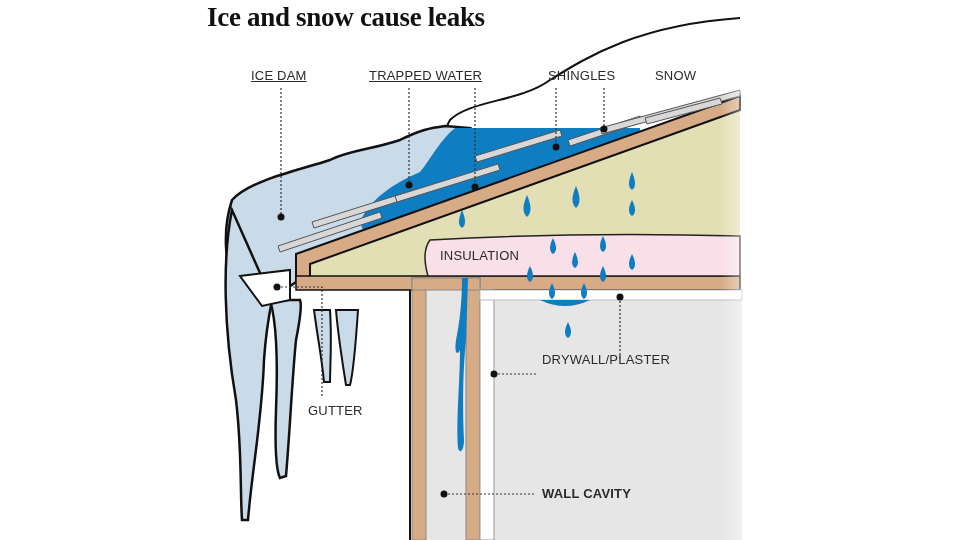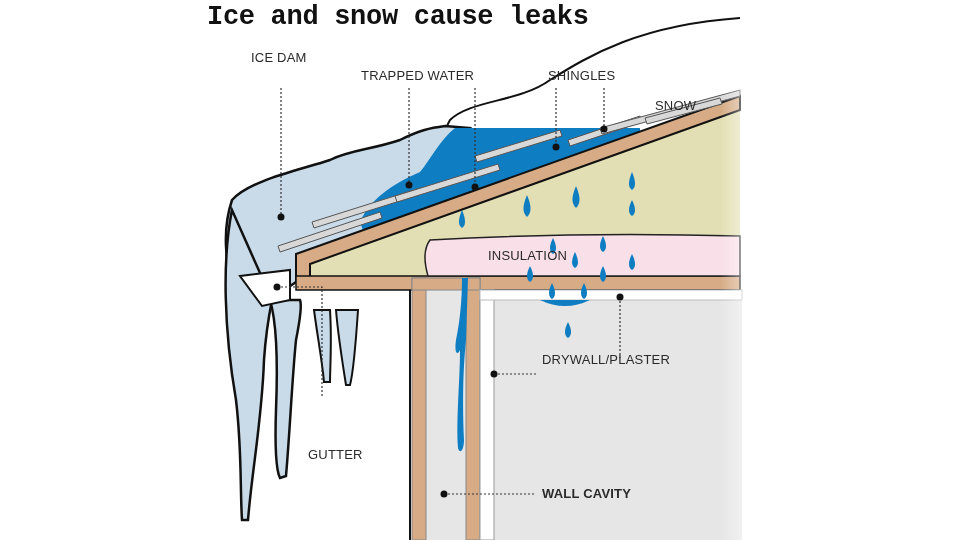--- a/index.html
+++ b/index.html
@@ -1,19 +1,19 @@
 <!DOCTYPE html>
 <html><head>
 <meta charset="utf-8">
 <style>
   html, body { margin: 0; padding: 0; background: #ffffff; }
   body { width: 960px; height: 540px; position: relative; overflow: hidden; font-family: "Liberation Sans", sans-serif; }
   .title {
     position: absolute; left: 207px; top: 2px;
-    font-family: Liberation Mono, monospace; font-weight: bold;
+    font-family: Liberation Serif, serif; font-weight: bold;
     font-size: 27px; color: #111111; letter-spacing: -0.3px;
   }
   svg.diagram { position: absolute; left: 0; top: 0; }
   .lbl {
     position: absolute; font-family: "Liberation Sans", sans-serif;
     font-size: 13px; color: #2a2a2a; letter-spacing: 0.2px; white-space: nowrap;
   }
   .fade {
     position: absolute; left: 720px; top: 80px; width: 60px; height: 460px;
     background: linear-gradient(to right, rgba(255,255,255,0), #ffffff 85%);
@@ -104,20 +104,20 @@
     <circle cx="604" cy="129" r="3.5"></circle>
     <circle cx="277" cy="287" r="3.5"></circle>
     <circle cx="620" cy="297" r="3.5"></circle>
     <circle cx="494" cy="374" r="3.5"></circle>
     <circle cx="444" cy="494" r="3.5"></circle>
   </g>
 </svg>
 
 <div class="fade"></div>
 
-<div class="lbl" style="left:251px; top:50px;">ICE DAM</div>
-<div class="lbl" style="left:361px; top:68px;">TRAPPED WATER</div>
+<div class="lbl" style="left:251px; top:68px;text-decoration:underline;">ICE DAM</div>
+<div class="lbl" style="left:369px; top:68px;text-decoration:underline;">TRAPPED WATER</div>
 <div class="lbl" style="left:548px; top:68px;text-align:center;">SHINGLES</div>
-<div class="lbl" style="left:655px; top:68px;margin-top:30px;">SNOW</div>
-<div class="lbl" style="left:440px; top:248px;margin-left:48px;">INSULATION</div>
-<div class="lbl" style="left:308px; top:403px;margin-top:44px;">GUTTER</div>
+<div class="lbl" style="left:655px; top:68px;">SNOW</div>
+<div class="lbl" style="left:440px; top:248px;">INSULATION</div>
+<div class="lbl" style="left:308px; top:403px;">GUTTER</div>
 <div class="lbl" style="left:542px; top:352px;">DRYWALL/PLASTER</div>
 <div class="lbl" style="left:542px; top:486px;font-weight:bold;">WALL CAVITY</div>
 
 </body></html>

